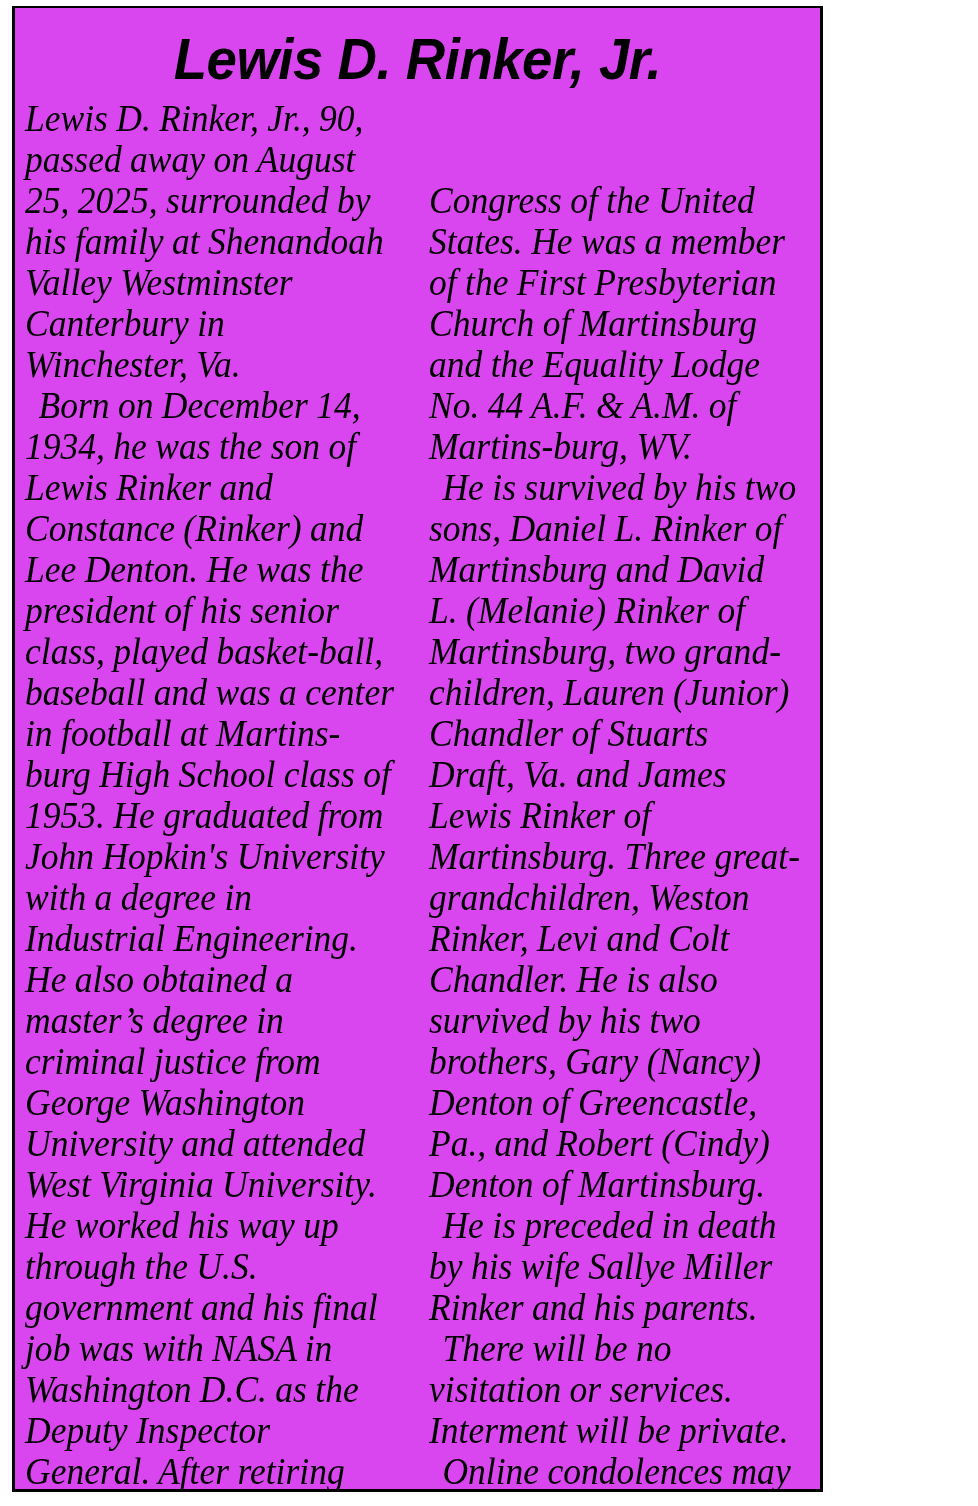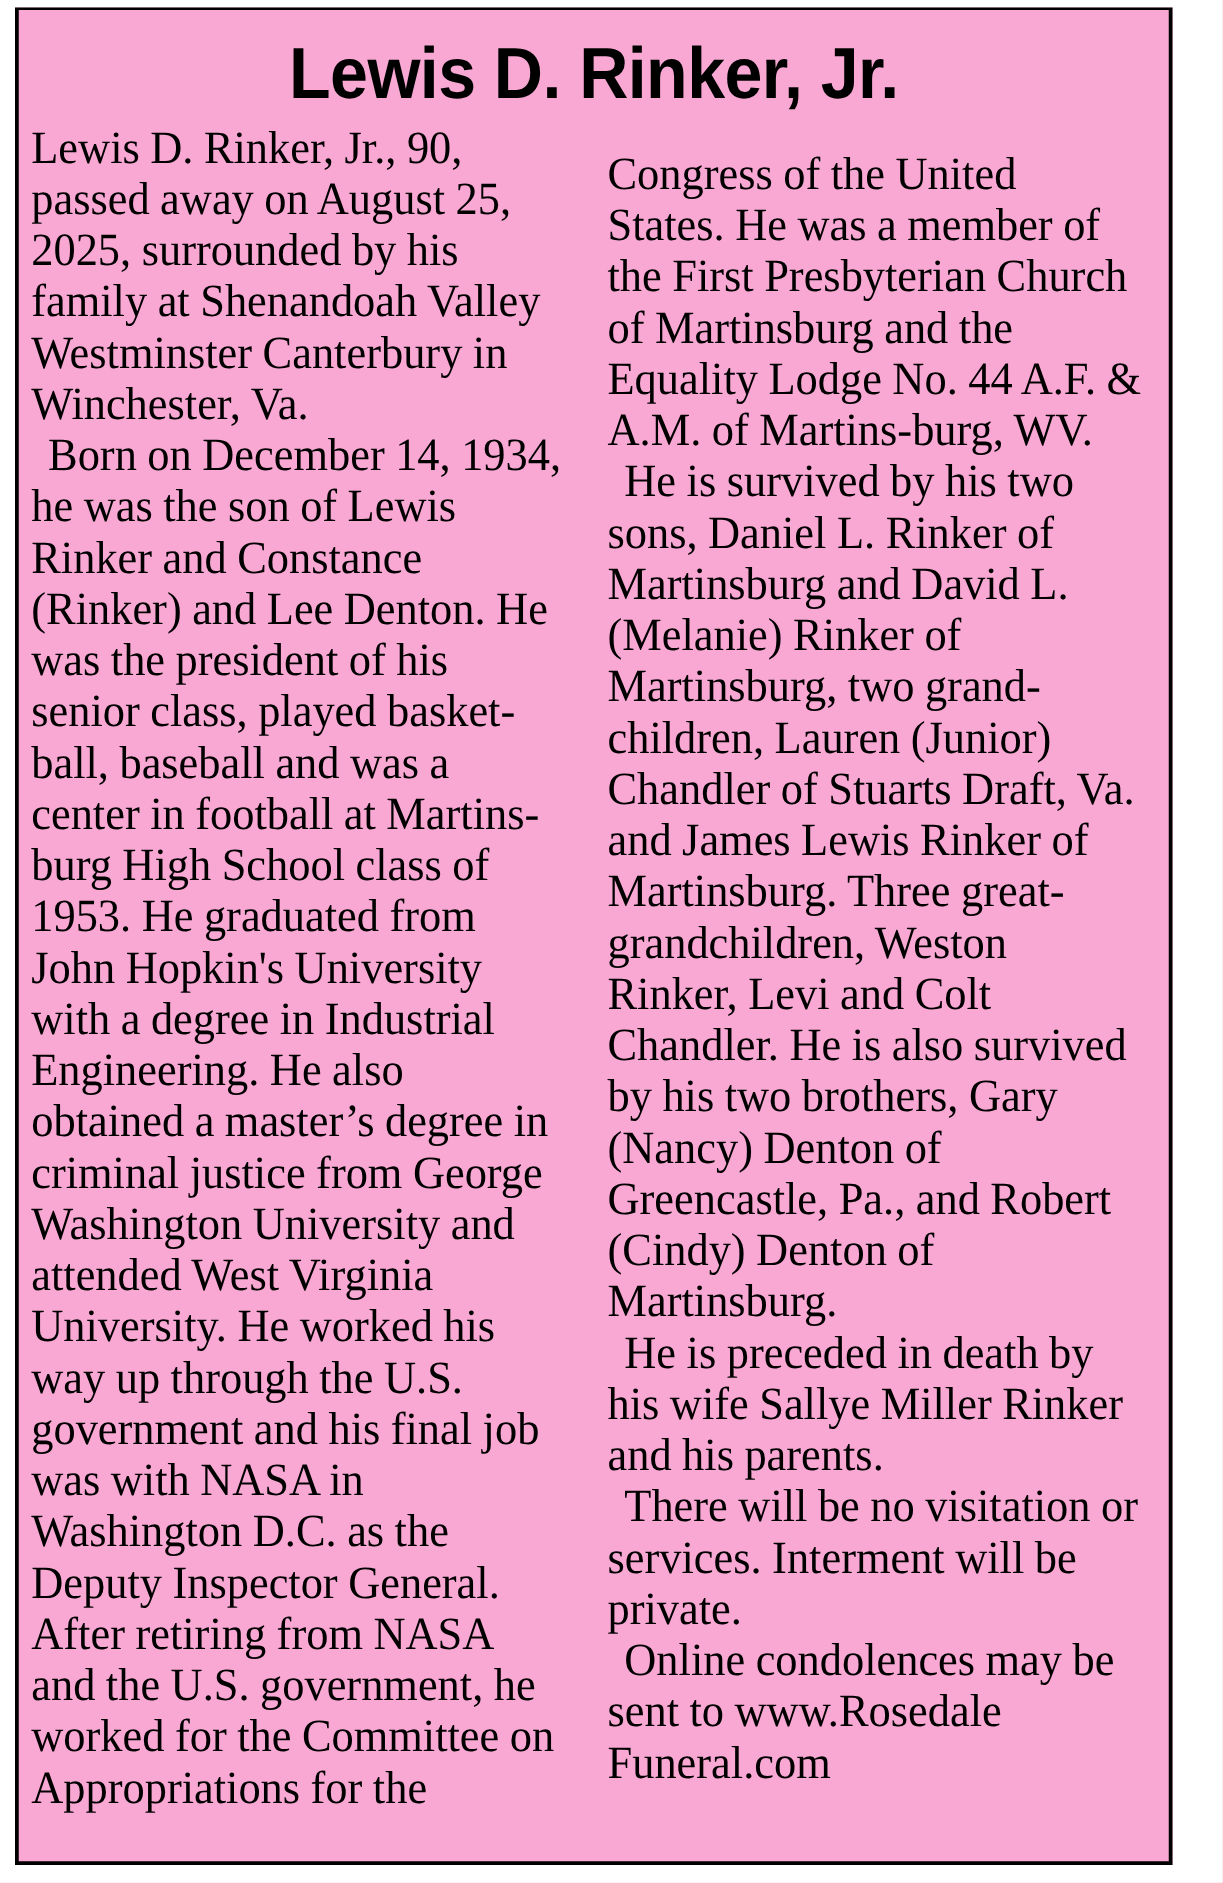--- a/index.html
+++ b/index.html
@@ -16,27 +16,28 @@
     background: #ffffff;
     overflow: hidden;
     box-sizing: border-box;
   }
 
   
   .notice-frame {
     position: absolute;
     left: 12px;
     top: 6px;
-    width: 926px;
+    width: 811px;
     height: 1486px;
     border: 3px solid #000000;
     border-top-width: 2px;
     box-sizing: border-box;
-    background: #f9a8d4;
+    background: #d946ef;
     overflow: hidden;
+    font-style: italic;
   }
 
   .notice-inner {
     position: absolute;
     left: 0;
     top: 0;
     right: 0;
     bottom: 0;
     padding: 4px 4px 0 4px;
     box-sizing: border-box;

